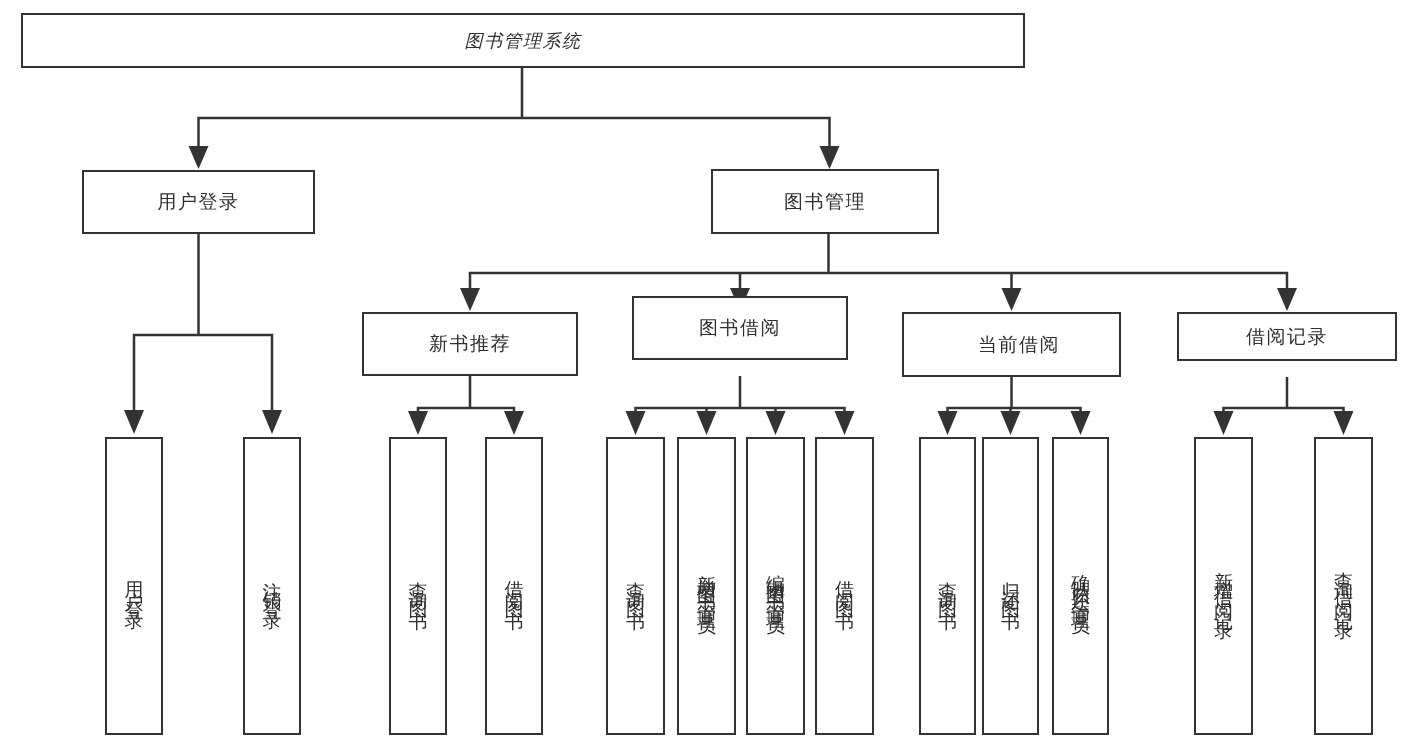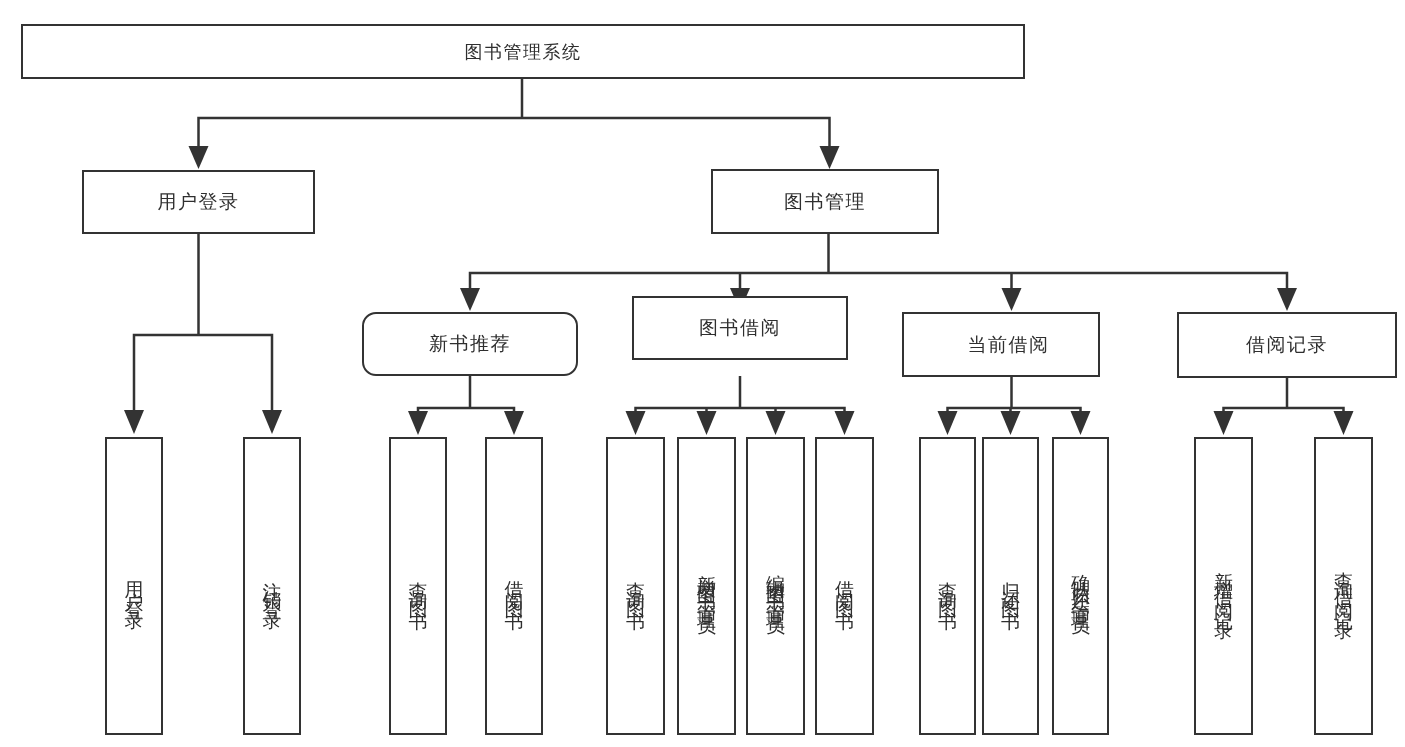--- a/index.html
+++ b/index.html
@@ -68,29 +68,29 @@
     <path d="M1011.5 377 V408 M947.5 412 V408 H1080.5 V412 M1010.5 408 V412"></path>
     <polygon points="937.5,411 957.5,411 947.5,435"></polygon>
     <polygon points="1000.5,411 1020.5,411 1010.5,435"></polygon>
     <polygon points="1070.5,411 1090.5,411 1080.5,435"></polygon>
 
     <path d="M1287 377 V408 M1223.5 412 V408 H1343.5 V412"></path>
     <polygon points="1213.5,411 1233.5,411 1223.5,435"></polygon>
     <polygon points="1333.5,411 1353.5,411 1343.5,435"></polygon>
   </svg>
 
-  <div class="box lvl1" style="left:21px; top:24px; width:1004px; height:55px;">图书管理系统</div>
+  <div class="box lvl1" style="left:21px; top:13px; width:1004px; height:55px;font-style:italic;">图书管理系统</div>
 
   <div class="box" style="left:82px; top:170px; width:233px; height:64px;">用户登录</div>
   <div class="box" style="left:711px; top:169px; width:228px; height:65px;">图书管理</div>
 
-  <div class="box" style="left:362px; top:312px; width:216px; height:64px;border-radius:14px;">新书推荐</div>
+  <div class="box" style="left:362px; top:312px; width:216px; height:64px;">新书推荐</div>
   <div class="box" style="left:632px; top:296px; width:216px; height:64px;">图书借阅</div>
-  <div class="box" style="left:902px; top:312px; width:198px; height:65px;padding-left:15px;">当前借阅</div>
-  <div class="box" style="left:1177px; top:312px; width:220px; height:66px;">借阅记录</div>
+  <div class="box" style="left:902px; top:312px; width:219px; height:65px;padding-left:15px;">当前借阅</div>
+  <div class="box" style="left:1177px; top:312px; width:220px; height:49px;">借阅记录</div>
 
   <div class="box leaf" style="left:105px; top:437px; width:58px; height:298px;">用户登录</div>
   <div class="box leaf" style="left:243px; top:437px; width:58px; height:298px;">注销登录</div>
 
   <div class="box leaf" style="left:389px; top:437px; width:58px; height:298px;">查询图书</div>
   <div class="box leaf" style="left:485px; top:437px; width:58px; height:298px;">借阅图书</div>
 
   <div class="box leaf" style="left:606px; top:437px; width:59px; height:298px;">查询图书</div>
   <div class="box leaf long" style="left:677px; top:437px; width:59px; height:298px;">新增图书（管理员）</div>
   <div class="box leaf long" style="left:746px; top:437px; width:59px; height:298px;">编辑图书（管理员）</div>

